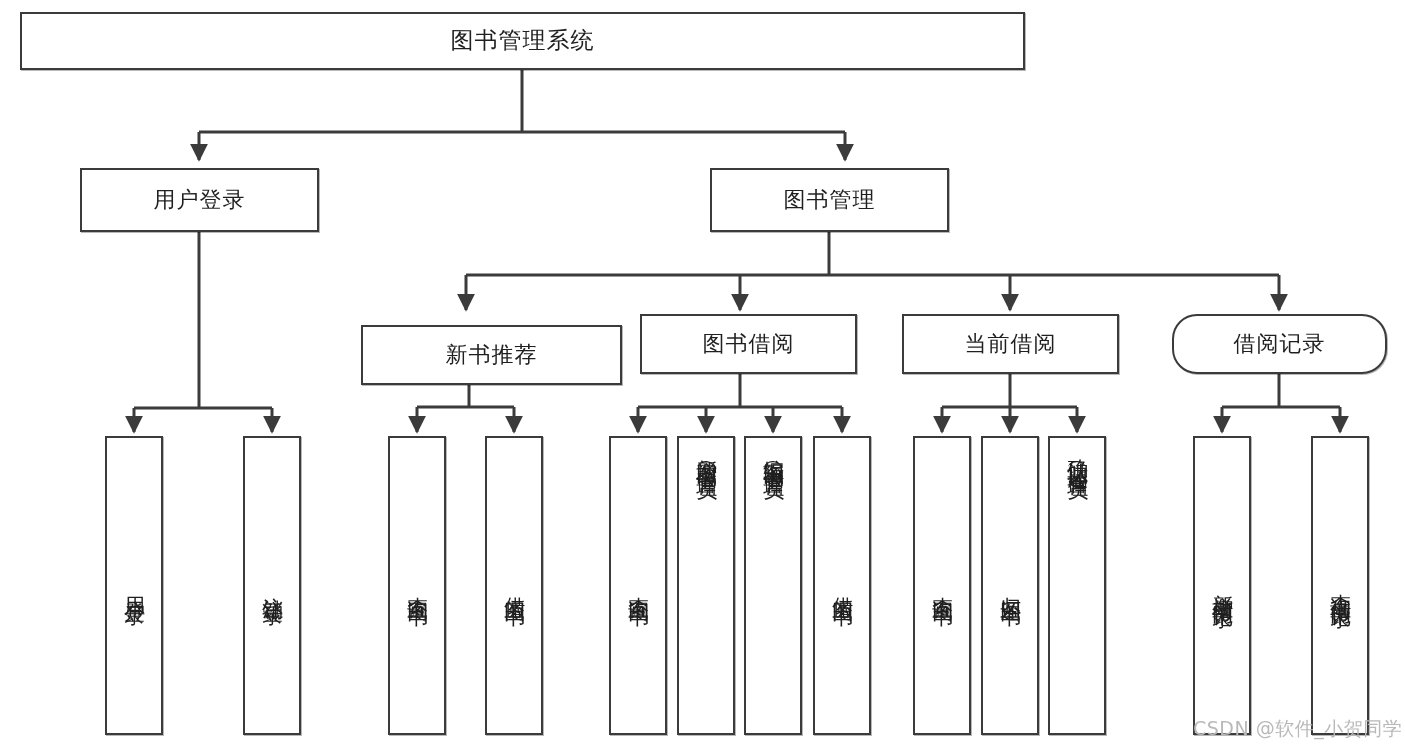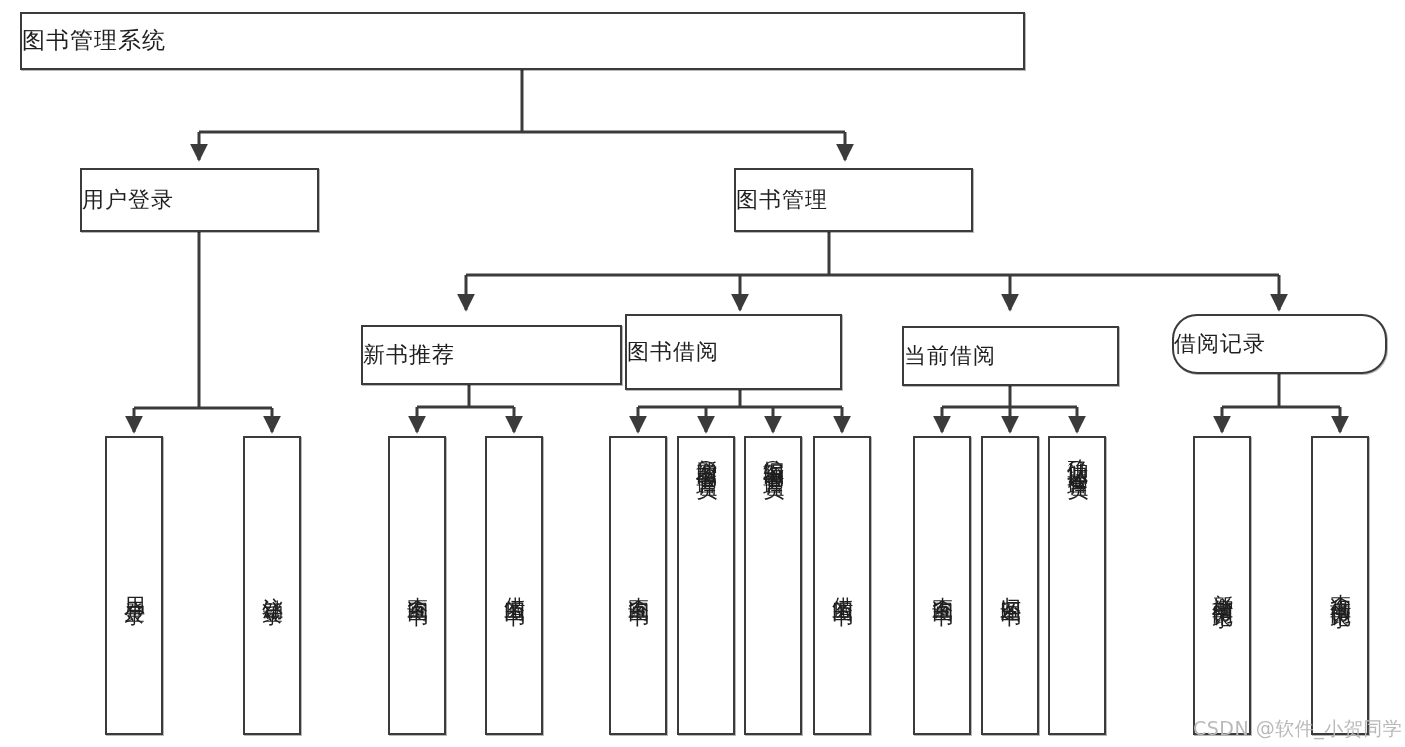--- a/index.html
+++ b/index.html
@@ -17,20 +17,21 @@
     background: #ffffff;
     overflow: hidden;
   }
   .node {
     position: absolute;
     box-sizing: border-box;
     background: #ffffff;
     border: 2px solid #3b3b3b;
     display: flex;
     align-items: center;
+    justify-content: center;
     color: #1f1f1f;
     box-shadow: 1px 1px 0 rgba(0,0,0,0.28);
   }
   .node .label {
     display: block;
     text-align: center;
     letter-spacing: 1px;
   }
   .node.horiz .label {
     font-size: 22px;
@@ -128,31 +129,31 @@
     </g>
   </svg>
 
   <div class="node horiz root" style="left:20px; top:12px; width:1005px; height:58px;">
     <span class="label">图书管理系统</span>
   </div>
 
   <div class="node horiz" style="left:80px; top:168px; width:239px; height:64px;">
     <span class="label">用户登录</span>
   </div>
-  <div class="node horiz" style="left:710px; top:168px; width:239px; height:64px;margin-left:24px;">
+  <div class="node horiz" style="left:710px; top:168px; width:239px; height:64px;">
     <span class="label">图书管理</span>
   </div>
 
   <div class="node horiz" style="left:361px; top:325px; width:261px; height:60px;">
     <span class="label">新书推荐</span>
   </div>
-  <div class="node horiz" style="left:625px; top:314px; width:217px; height:76px;">
+  <div class="node horiz" style="left:640px; top:314px; width:217px; height:60px;">
     <span class="label">图书借阅</span>
   </div>
-  <div class="node horiz" style="left:902px; top:314px; width:217px; height:60px;margin-top:12px;">
+  <div class="node horiz" style="left:902px; top:314px; width:217px; height:60px;">
     <span class="label">当前借阅</span>
   </div>
   <div class="node horiz" style="left:1172px; top:314px; width:215px; height:60px;border-radius:25px;">
     <span class="label">借阅记录</span>
   </div>
 
   <div class="node vert centered" style="left:105px; top:436px; width:58px; height:299px;">
     <span class="label">用户登录</span>
   </div>
   <div class="node vert centered" style="left:243px; top:436px; width:58px; height:299px;">

